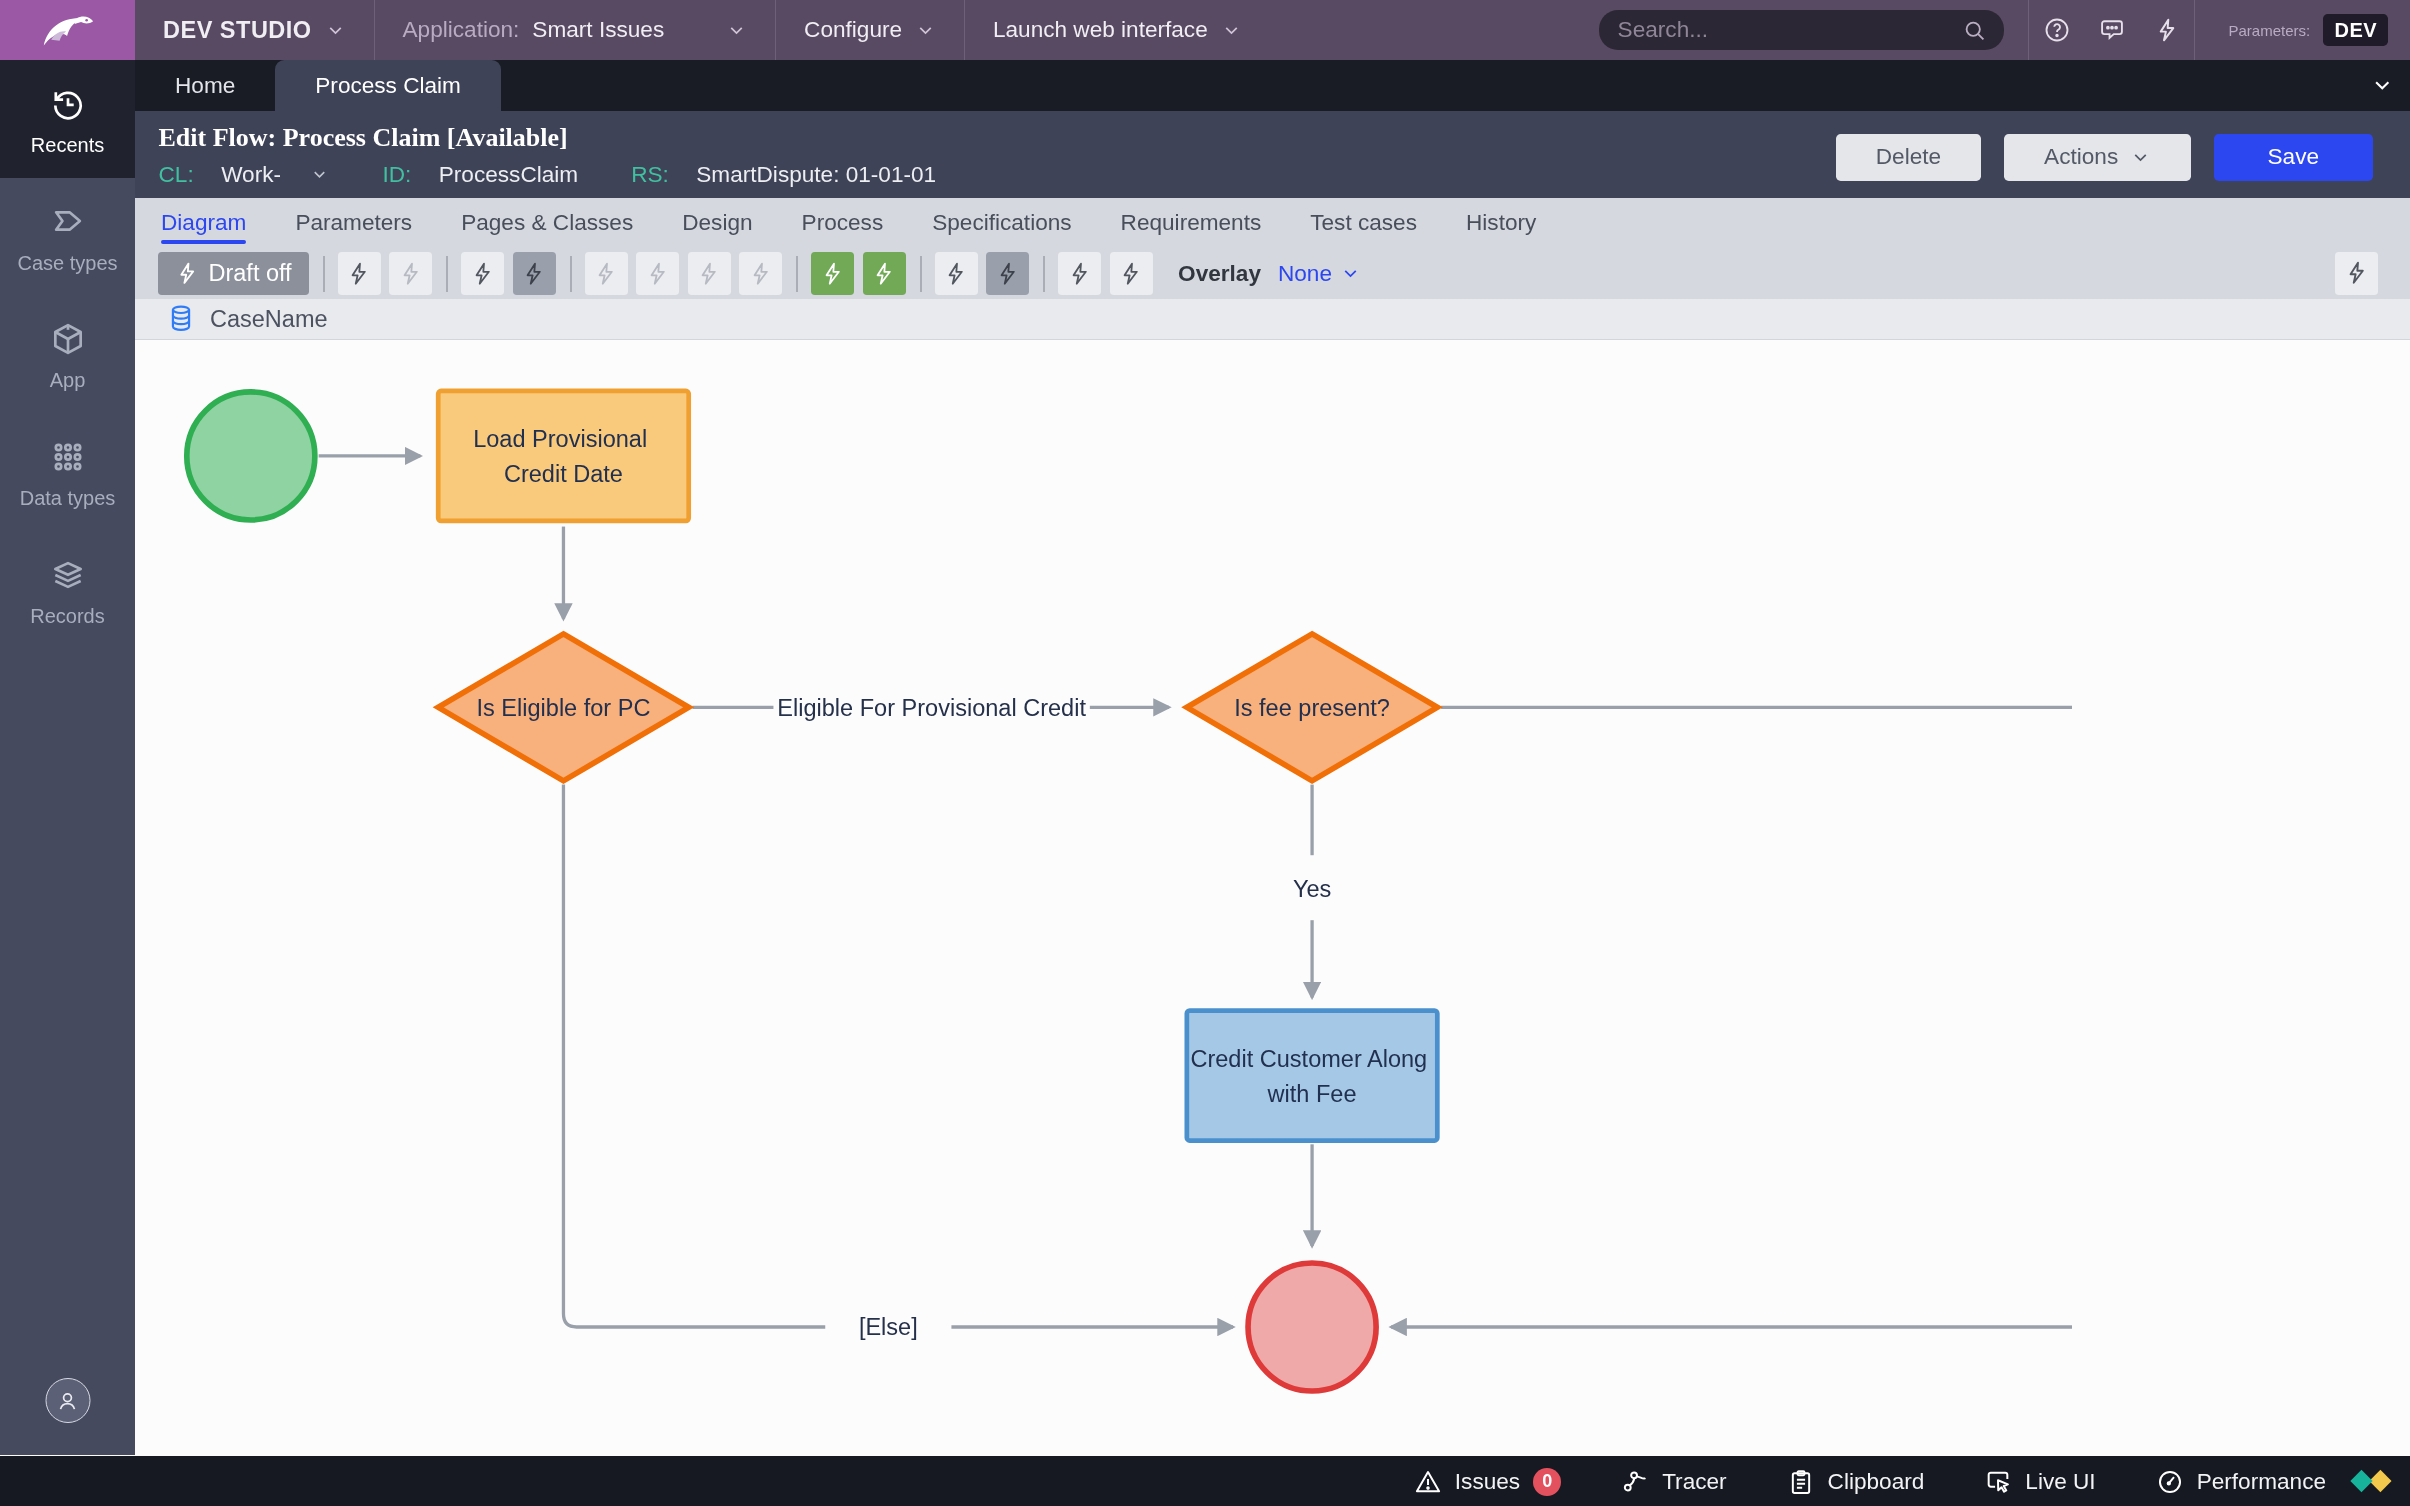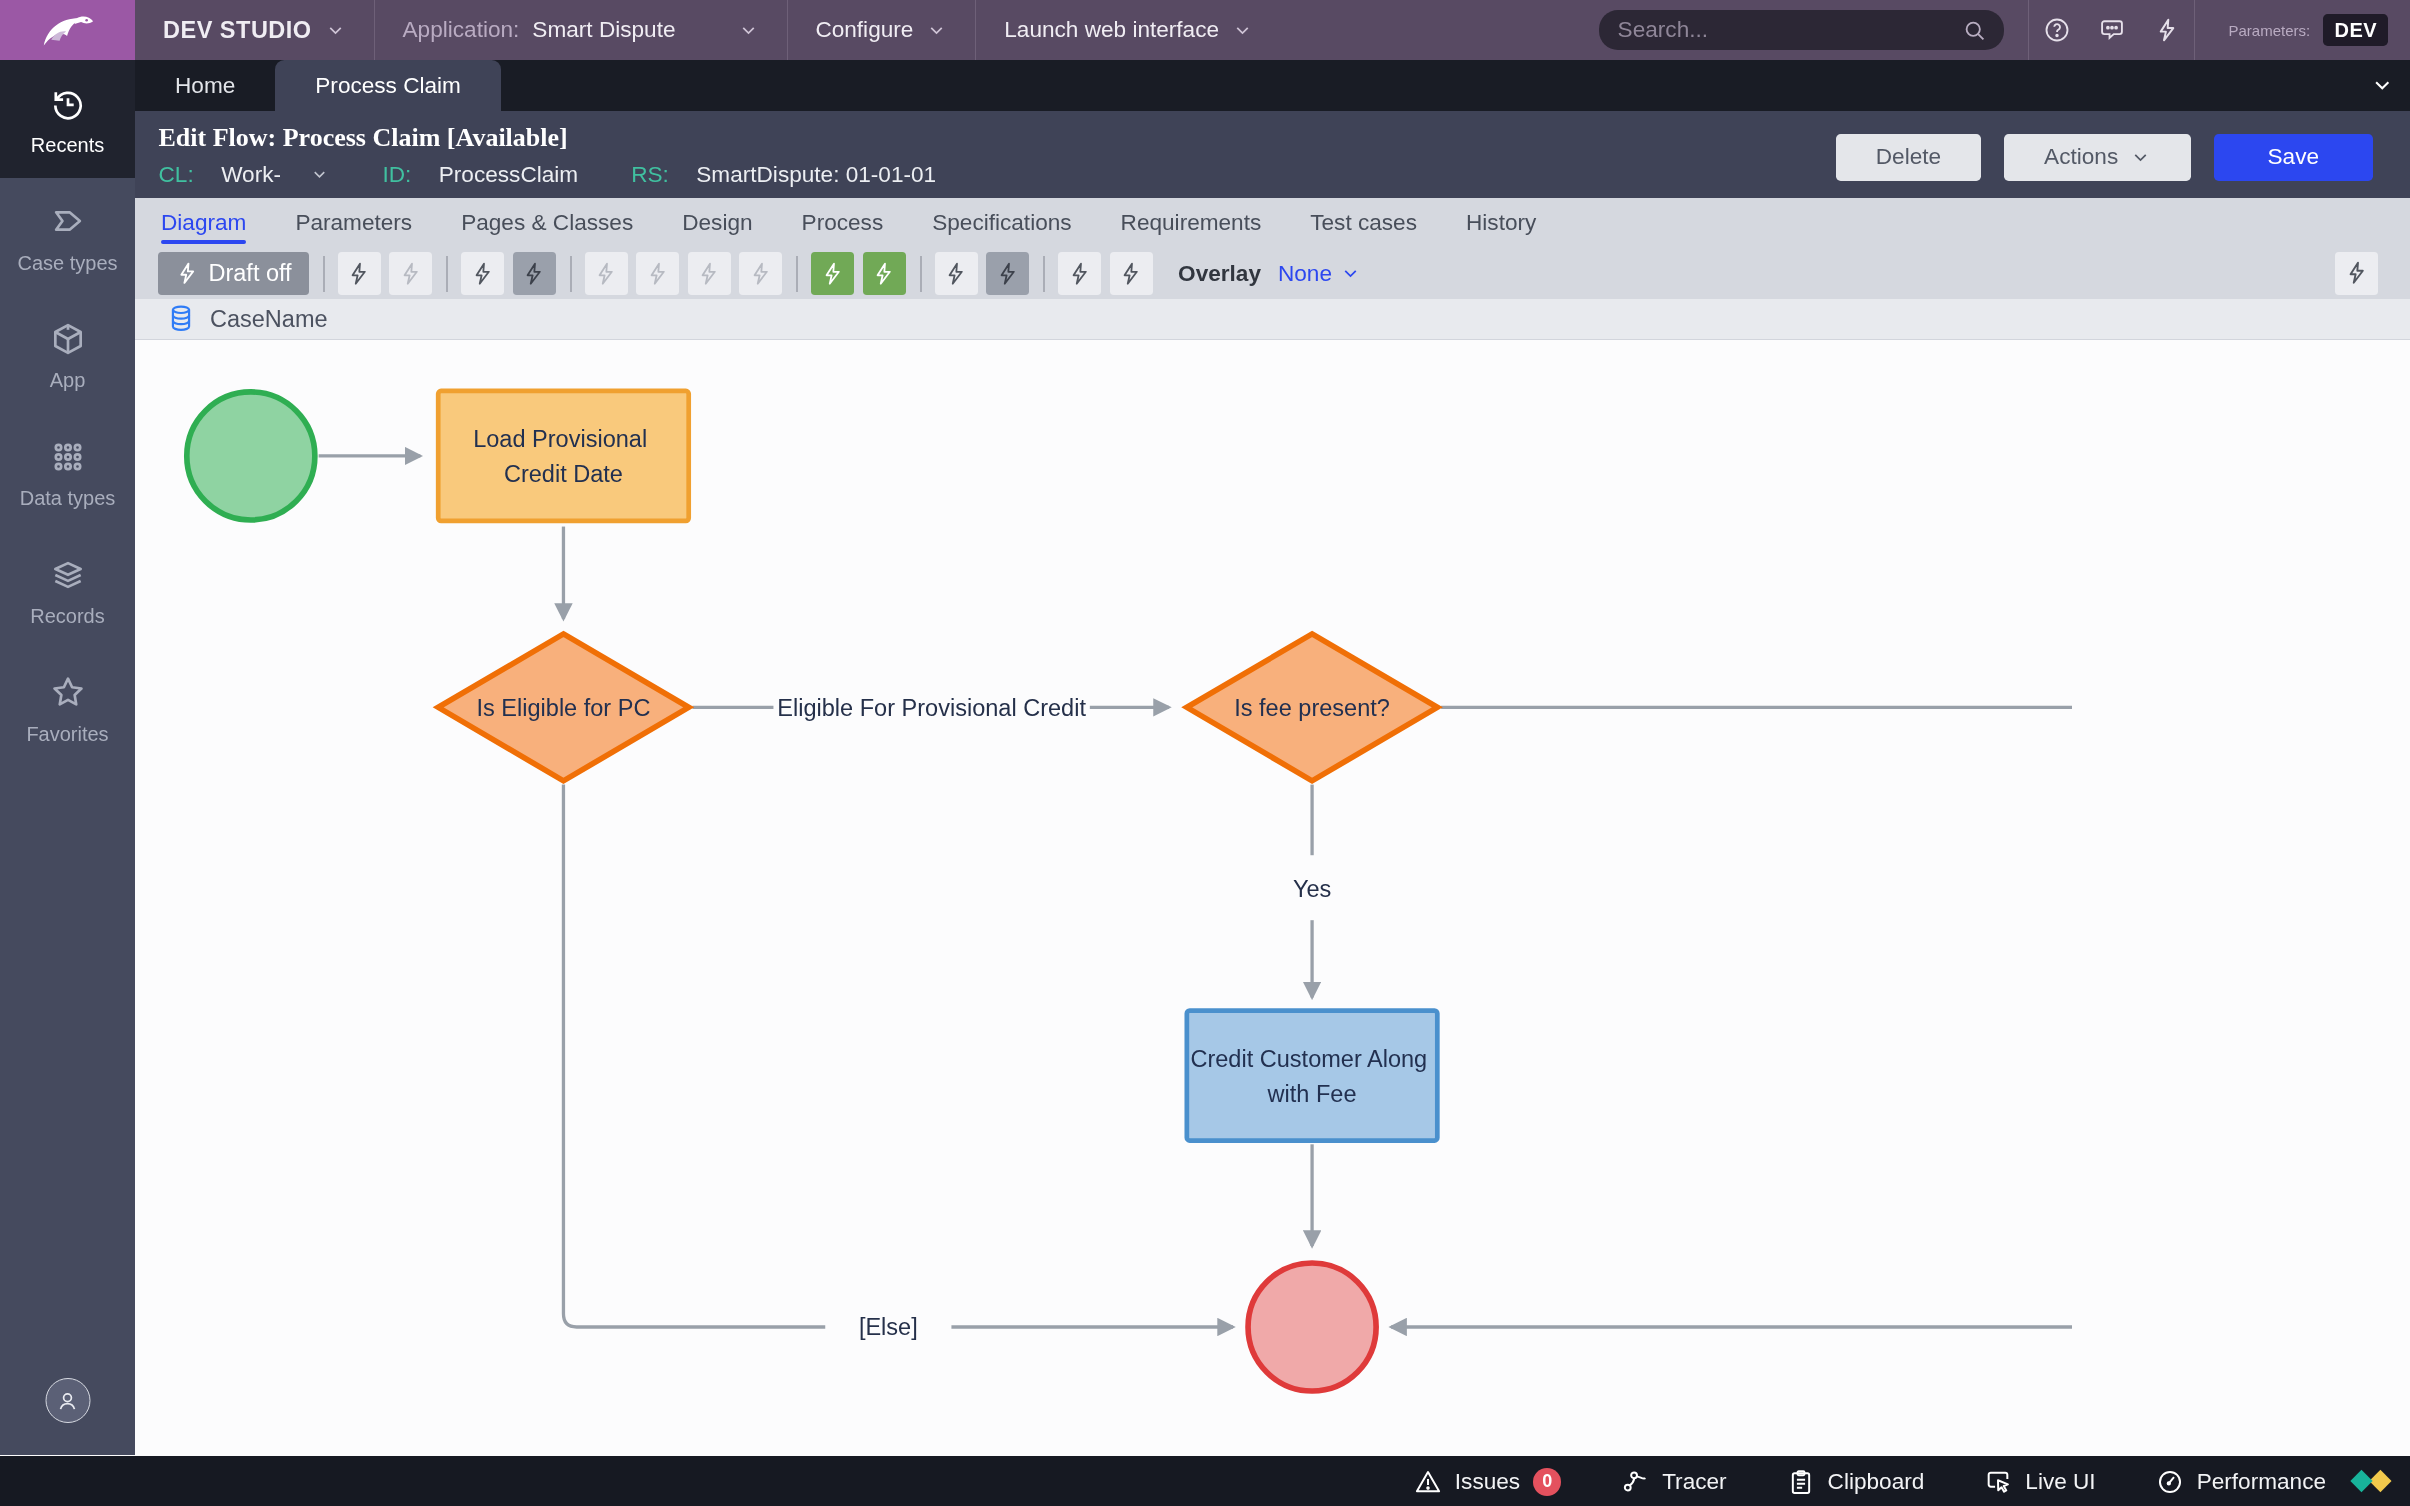--- a/index.html
+++ b/index.html
@@ -128,21 +128,21 @@
     <span class="hdr-brand">DEV STUDIO</span>
     <span class="icon hdr-chevron">
       <svg width="21" height="21" viewBox="0 0 24 24" fill="none" stroke="currentColor" stroke-width="2">
           <path d="M6 9l6 6 6-6"></path>
         </svg>
     </span>
   </div>
   <div class="hdr-sep"></div>
   <div class="hdr-item">
     <span class="hdr-muted">Application:</span>
-    <span>Smart Dispute</span>
+    <span>Smart Issues</span>
     <span class="icon hdr-chevron" style="margin-left:49px">
       <svg width="21" height="21" viewBox="0 0 24 24" fill="none" stroke="currentColor" stroke-width="2">
           <path d="M6 9l6 6 6-6"></path>
         </svg>
     </span>
   </div>
   <div class="hdr-sep"></div>
   <div class="hdr-item">
     <span>Configure</span>
     <span class="icon hdr-chevron">
@@ -260,28 +260,20 @@
      </div>
     <div class="sb-item ">
        <span class="icon">
         <svg width="38" height="38" viewBox="0 0 24 24" fill="none" stroke="currentColor" stroke-width="1.7" stroke-linejoin="round">
           <path d="M12 4.5 20 8.2 12 11.9 4 8.2z"></path>
           <path d="M4 12l8 3.7 8-3.7"></path>
           <path d="M4 15.8l8 3.7 8-3.7"></path>
         </svg>
       </span>
       <span class="sb-label">Records</span>
-     </div>
-    <div class="sb-item ">
-       <span class="icon">
-        <svg width="38" height="38" viewBox="0 0 24 24" fill="none" stroke="currentColor" stroke-width="1.7" stroke-linejoin="round">
-          <path d="M12 3.6l2.6 5.4 5.9.8-4.3 4.1 1 5.9-5.2-2.8-5.2 2.8 1-5.9-4.3-4.1 5.9-.8z"></path>
-        </svg>
-      </span>
-      <span class="sb-label">Favorites</span>
      </div>
   </nav>
 
 <div class="tab-bar">
   <span class="icon tab-bar-chevron">
     <svg width="24.5" height="24.5" viewBox="0 0 24 24" fill="none" stroke="currentColor" stroke-width="2">
         <path d="M6 9l6 6 6-6"></path>
       </svg>
   </span>
 <div class="wtab ">Home</div>

